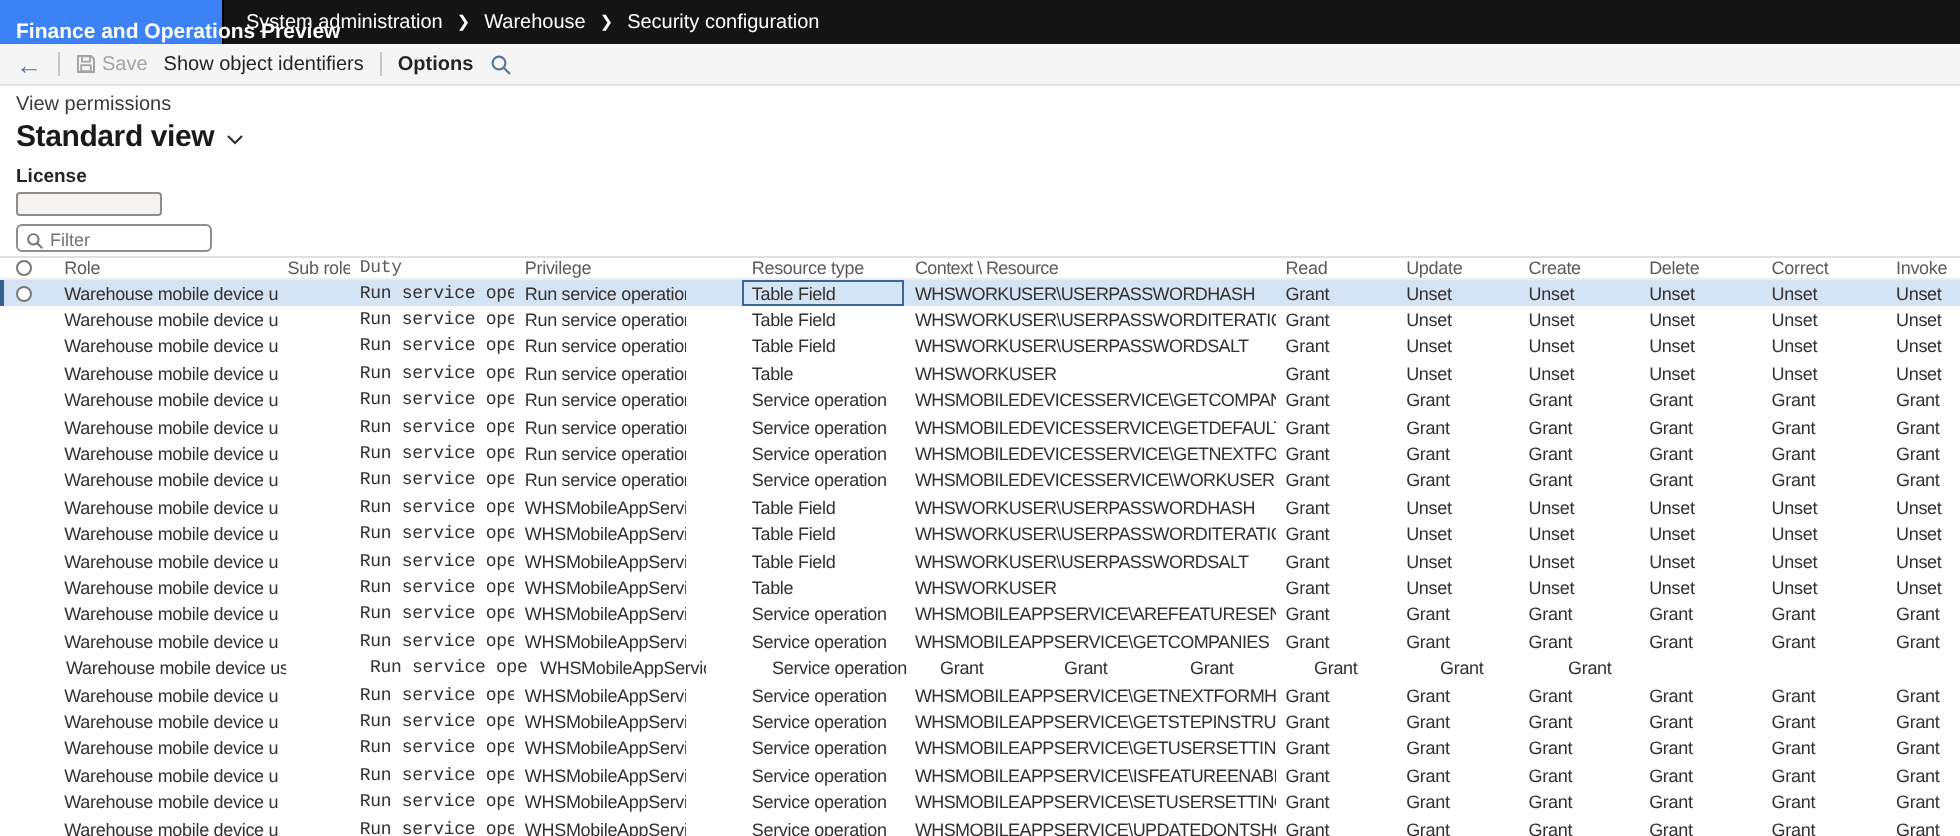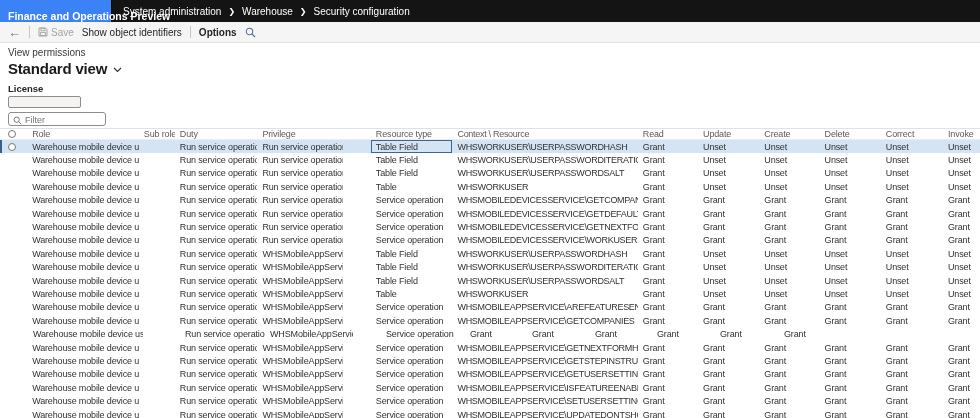--- a/index.html
+++ b/index.html
@@ -45,21 +45,21 @@
   .grid-header { display:flex; height:12px; align-items:center;
     border-top:1px solid #e1e1e1; border-bottom:1px solid #ededed; color:#5d5b59; }
   .grid-header .cell { font-size:9px; }
   .grid-row { display:flex; height:13.4px; align-items:center; background:#fff; cursor:pointer; }
   .grid-row.selected { background:#d5e4f5; box-shadow:inset 2px 0 0 #35618f; }
   .cell { padding-left:5px; overflow:hidden; white-space:nowrap; font-size:9px;
     letter-spacing:-0.15px; height:100%; display:flex; align-items:center; }
   .c-sel  { width:28px;  padding-left:0; }
   .c-role { width:115px; }
   .c-sub  { width:37px;  }
-  .c-duty { width:85px;  }
+  .c-duty { width:85px;font-family:Liberation Mono, monospace;  }
   .c-priv { width:88px;  }
   .c-rt   { width:84px;margin-left:28px;  }
   .c-ctx  { width:191px; letter-spacing:-0.3px; }
   .c-read { width:62px;  }
   .c-upd  { width:63px;  }
   .c-cre  { width:62px;  }
   .c-del  { width:63px;  }
   .c-cor  { width:64px;  }
   .c-inv  { width:38px;  }
   .focus-cell { box-shadow:inset 0 0 0 1px #3b6693; }

